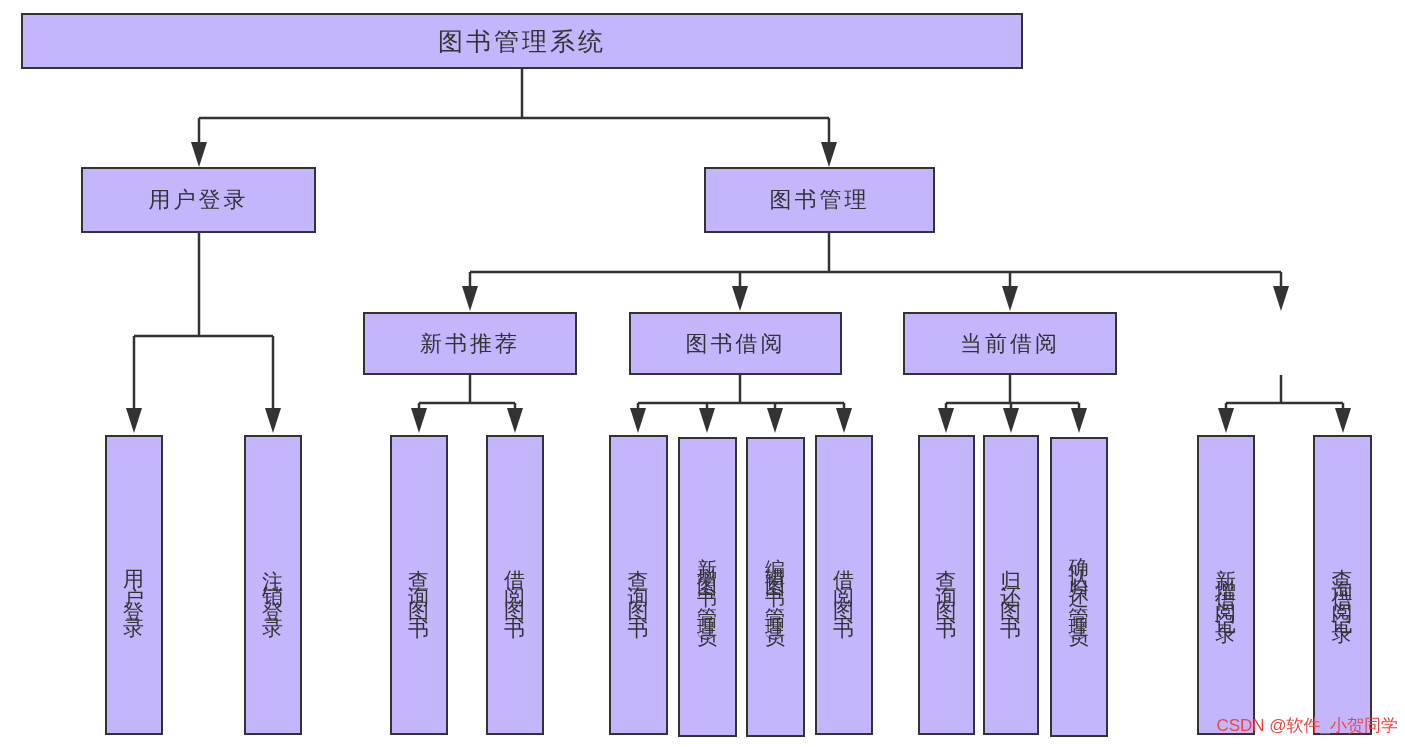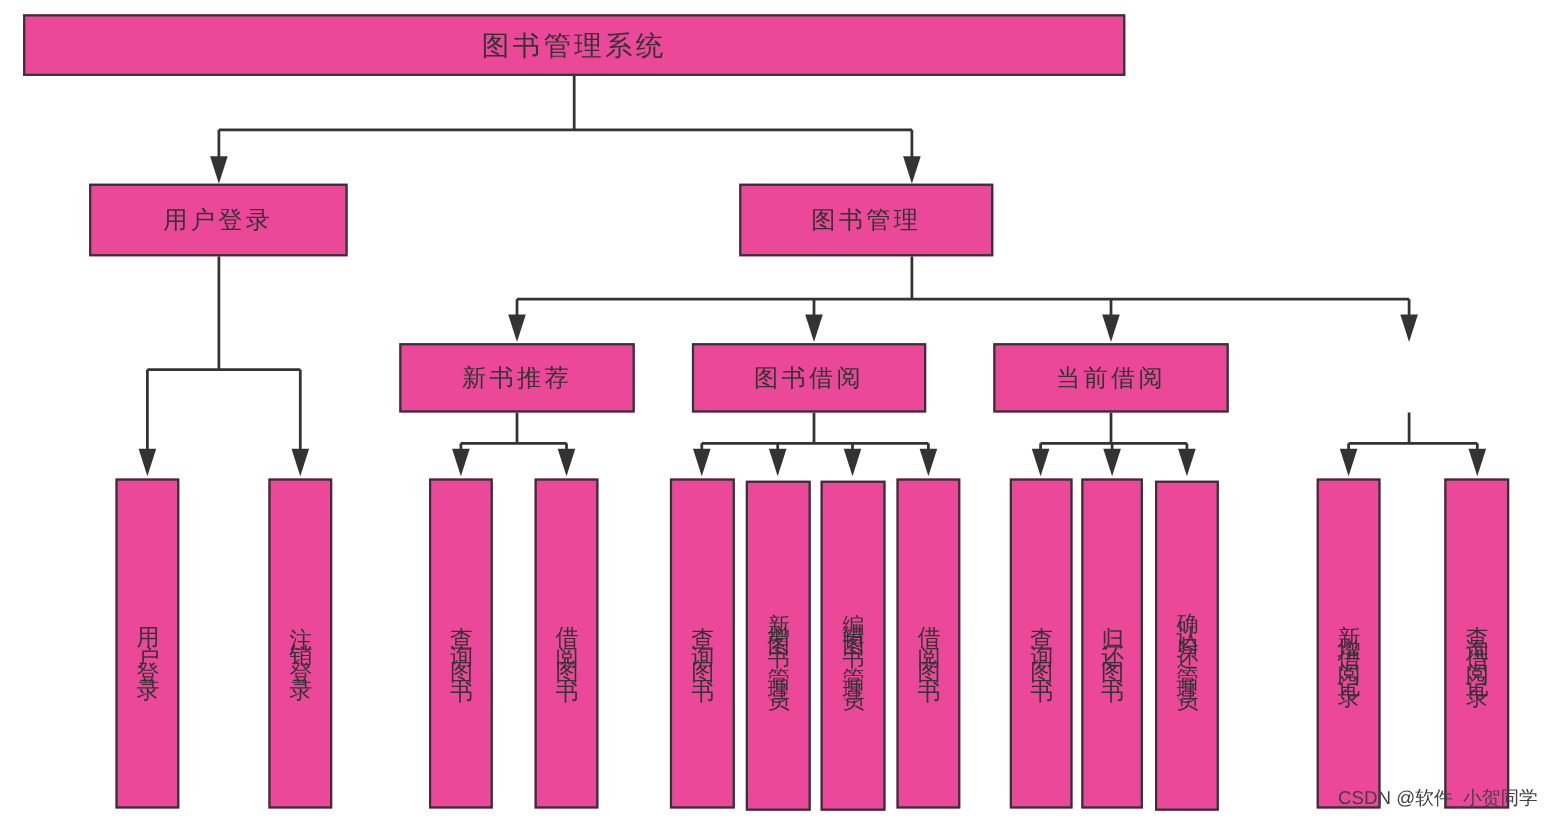--- a/index.html
+++ b/index.html
@@ -26,21 +26,21 @@
     fill: none;
   }
   svg.connectors polygon {
     fill: #333333;
     stroke: none;
   }
   .box {
     position: absolute;
     box-sizing: border-box;
     border: 2.5px solid #333333;
-    background: #ec4899;
+    background: #c4b5fd;
     color: #333333;
     display: flex;
     align-items: center;
     justify-content: center;
     text-align: center;
   }
   .hbox span {
     font-size: 22px;
     letter-spacing: 3px;
     white-space: nowrap;
@@ -63,21 +63,21 @@
   .leaf.len9 span {
     font-size: 20px;
     letter-spacing: 10px;
   }
   .watermark {
     position: absolute;
     left: 1186px;
     top: 714px;
     width: 212px;
     font-size: 17px;
-    color: #404040;
+    color: #ef4444;
     white-space: nowrap;
     z-index: 5;
     text-align: right;
   }
 </style>
 </head>
 <body>
 
 <div class="stage">
 
@@ -150,21 +150,21 @@
     </g>
   </svg>
 
   <div class="box root hbox" style="left:21px; top:13px; width:1002px; height:56px;">
     <span>图书管理系统</span>
   </div>
 
   <div class="box hbox" style="left:81px; top:167px; width:235px; height:66px;">
     <span>用户登录</span>
   </div>
-  <div class="box hbox" style="left:672px; top:167px; width:231px; height:66px;">
+  <div class="box hbox" style="left:704px; top:167px; width:231px; height:66px;">
     <span>图书管理</span>
   </div>
 
   <div class="box hbox" style="left:363px; top:312px; width:214px; height:63px;">
     <span>新书推荐</span>
   </div>
   <div class="box hbox" style="left:629px; top:312px; width:213px; height:63px;">
     <span>图书借阅</span>
   </div>
   <div class="box hbox" style="left:903px; top:312px; width:214px; height:63px;text-align:right;">

